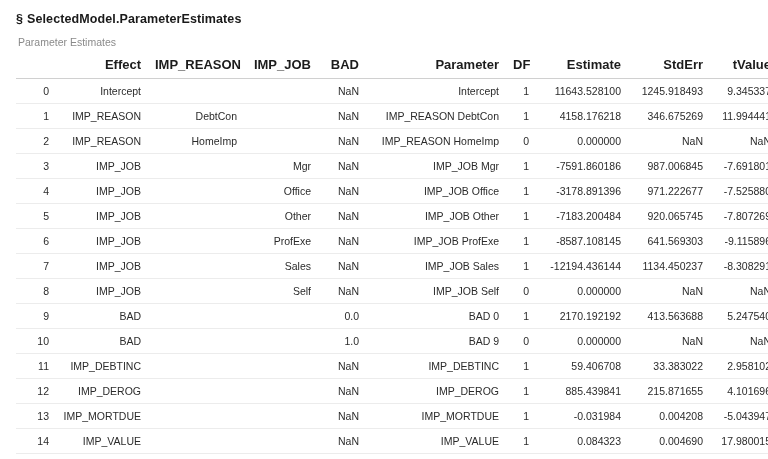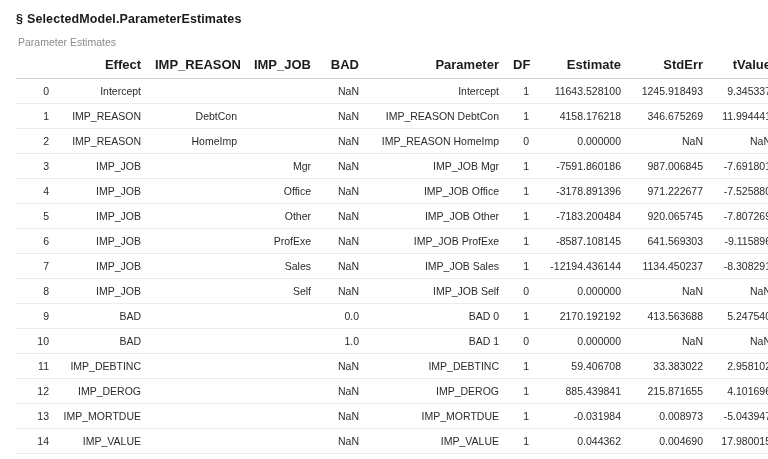--- a/index.html
+++ b/index.html
@@ -234,21 +234,21 @@
           <td>2170.192192</td>
           <td>413.563688</td>
           <td>5.247540</td>
         </tr>
         <tr>
           <td>10</td>
           <td>BAD</td>
           <td></td>
           <td></td>
           <td>1.0</td>
-          <td>BAD 1</td>
+          <td>BAD 9</td>
           <td>0</td>
           <td>0.000000</td>
           <td>NaN</td>
           <td>NaN</td>
         </tr>
         <tr>
           <td>11</td>
           <td>IMP_DEBTINC</td>
           <td></td>
           <td></td>
@@ -273,32 +273,32 @@
         </tr>
         <tr>
           <td>13</td>
           <td>IMP_MORTDUE</td>
           <td></td>
           <td></td>
           <td>NaN</td>
           <td>IMP_MORTDUE</td>
           <td>1</td>
           <td>-0.031984</td>
-          <td>0.008973</td>
+          <td>0.004208</td>
           <td>-5.043947</td>
         </tr>
         <tr>
           <td>14</td>
           <td>IMP_VALUE</td>
           <td></td>
           <td></td>
           <td>NaN</td>
           <td>IMP_VALUE</td>
           <td>1</td>
-          <td>0.044362</td>
+          <td>0.084323</td>
           <td>0.004690</td>
           <td>17.980015</td>
         </tr>
         <tr>
           <td>15</td>
           <td>IMP_YOJ</td>
           <td></td>
           <td></td>
           <td>NaN</td>
           <td>IMP_YOJ</td>

